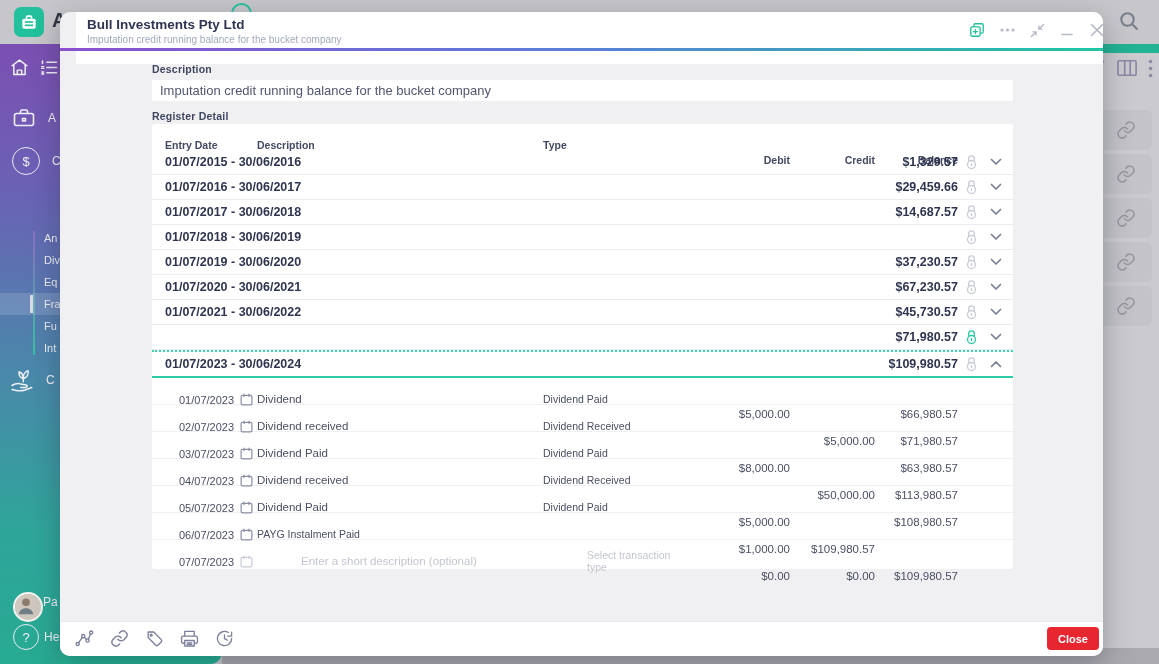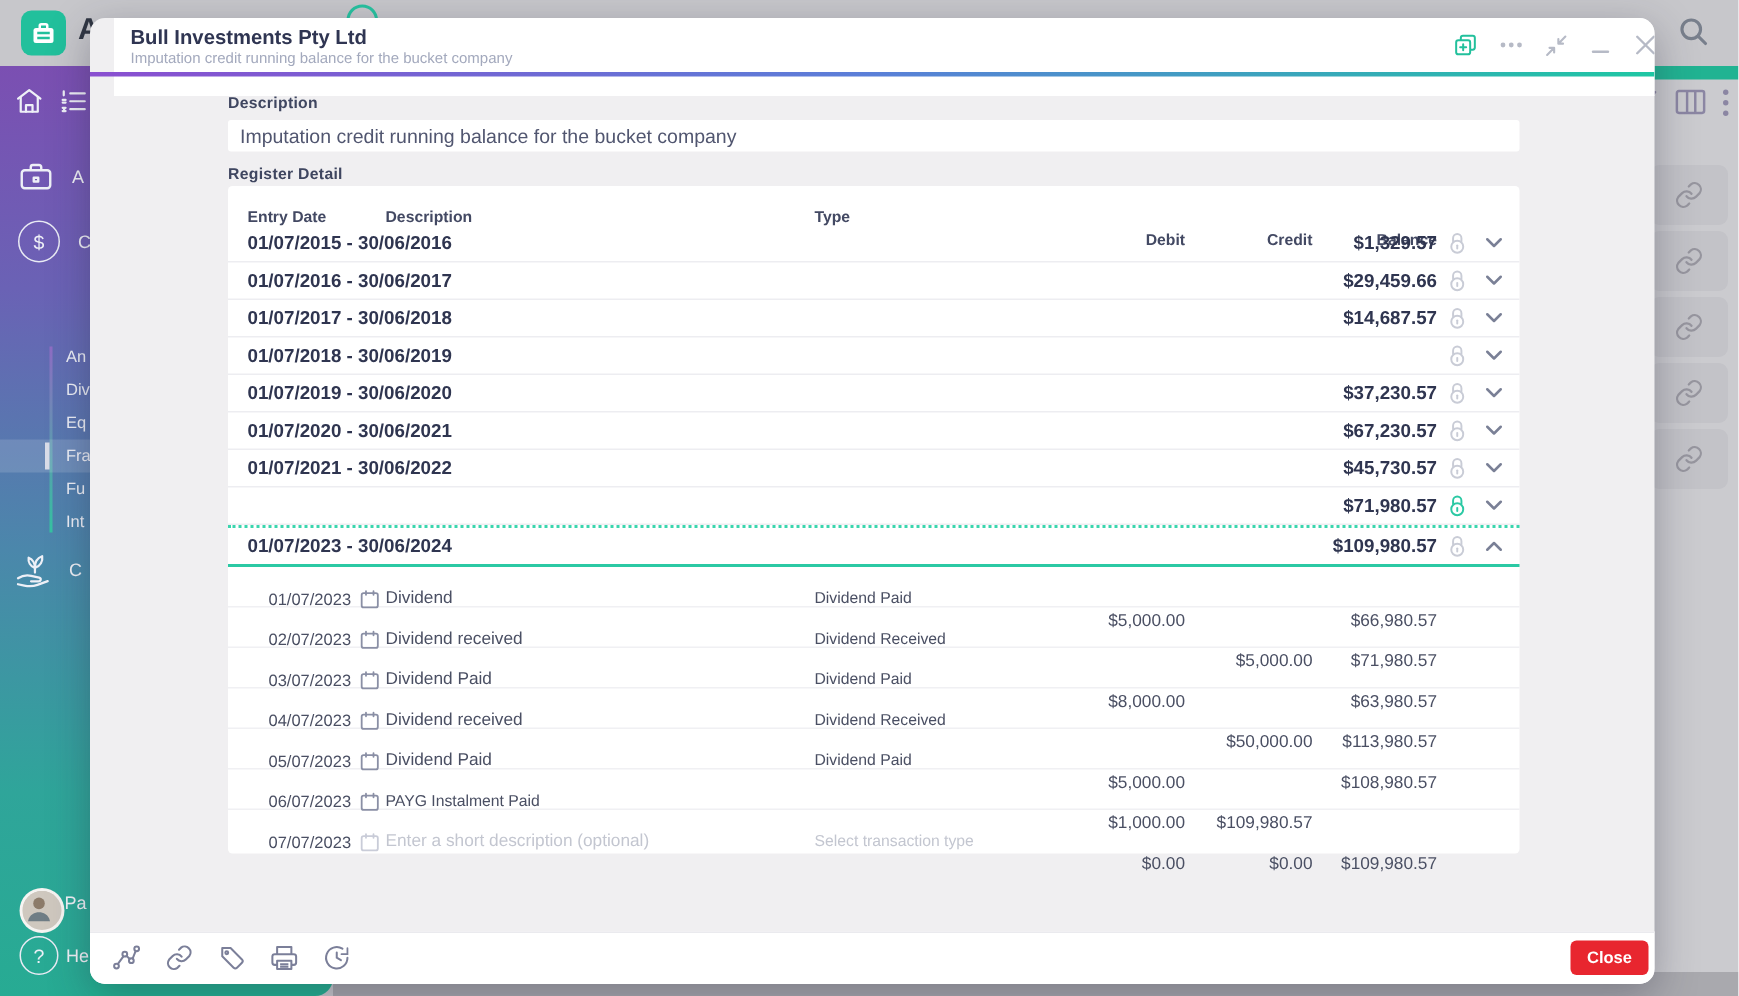--- a/index.html
+++ b/index.html
@@ -63,21 +63,21 @@
   .year-row.locked .lockcell{color:#2bc9a4;}
   .year-row .chevcell{grid-column:8;justify-self:center;color:#7a8096;cursor:pointer;}
   .year-row .chev-up{display:none;}
   .year-row.expanded{border-top:2px dotted #3ad6ae;border-bottom:2px solid #2bc9a4;}
   .year-row.expanded .chev-up{display:block;}
   .detail-row{height:26px;border-bottom:1px solid #f0f0f3;font-size:11.5px;color:#4a4f63;}
   .detail-row:last-child{border-bottom:0;}
   .detail-row .datecell{display:flex;align-items:flex-end;gap:6px;padding-left:14px;font-size:11px;}
   .detail-row .cal{color:#8a8fa5;cursor:pointer;}
   .detail-row .typecell{font-size:10.5px;}
-  .detail-row .is-placeholder{color:#c3c6d0;}
+  .detail-row .is-placeholder{color:#c3c6d0;margin-left:44px;}
   .detail-row.placeholder .cal{color:#c9ccd8;}
 
   
   #modal-footer{position:absolute;left:0;bottom:0;width:100%;height:34px;background:#fff;border-top:1px solid #eaeaee;padding-left:12px;}
   #footer-icons{position:absolute;left:14px;top:7px;display:flex;gap:16px;color:#7b7f99;}
   #footer-icons .fico{cursor:pointer;}
   #close-btn{position:absolute;right:16px;top:5px;width:52px;height:23px;background:#e8262f;color:#fff;border:0;border-radius:4px;
     font-size:11px;font-weight:700;font-family:inherit;cursor:pointer;}
 </style>
 </head>

